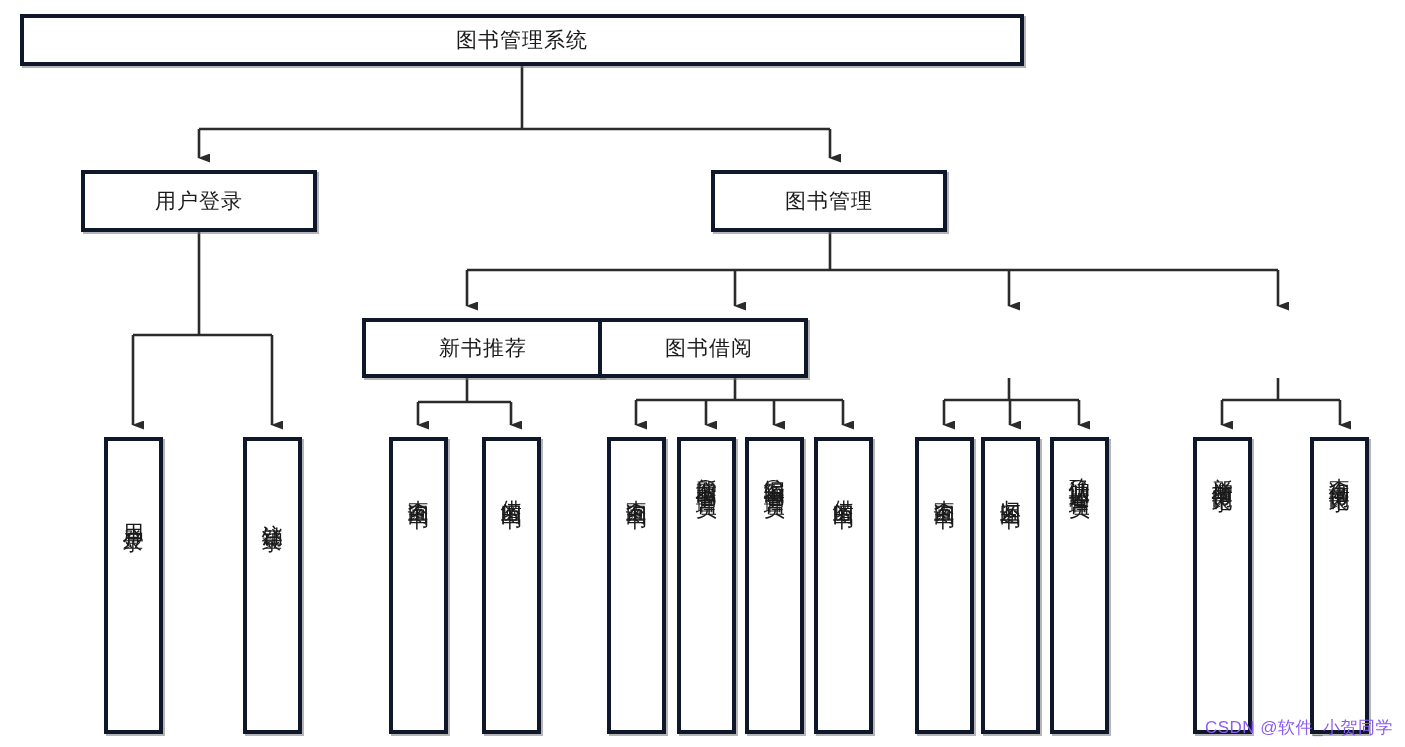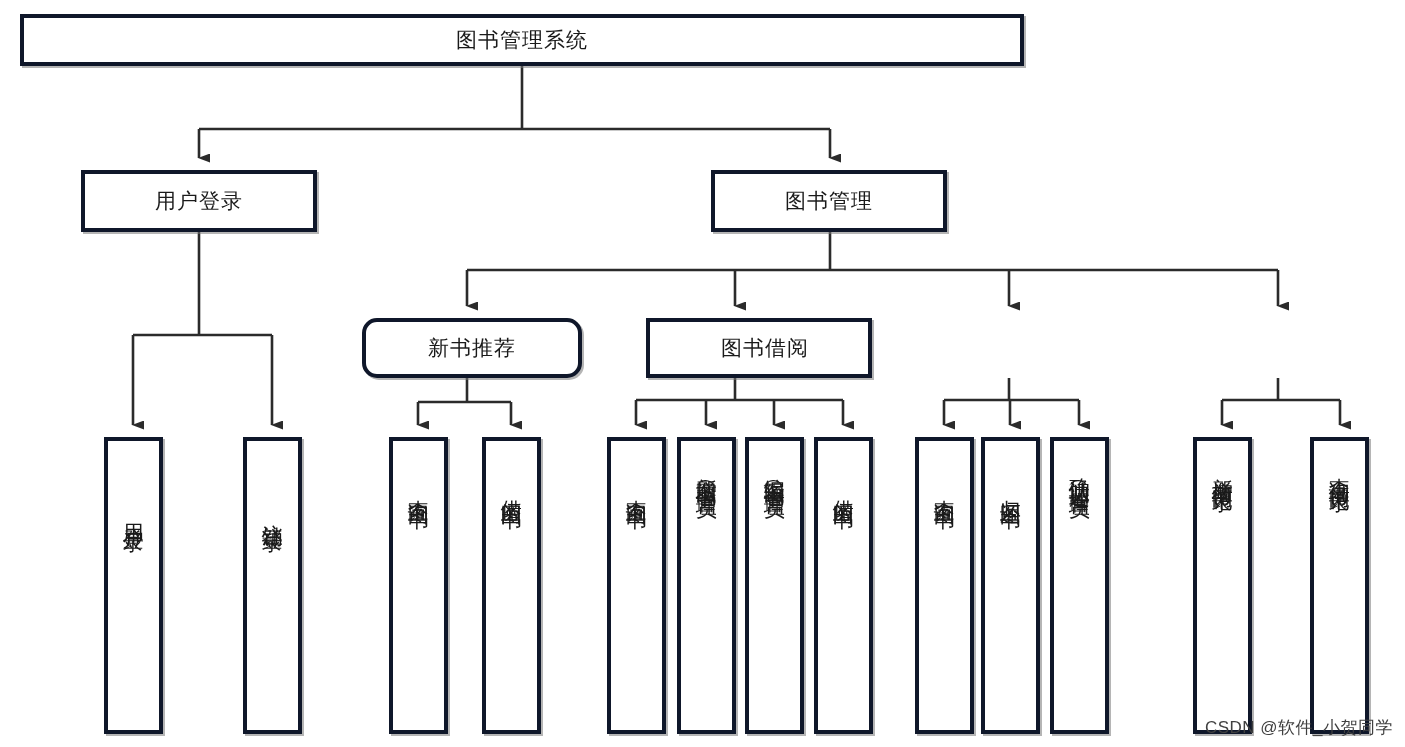--- a/index.html
+++ b/index.html
@@ -62,21 +62,21 @@
     margin-top: 36px;
   }
   .vtext.pad-top5 {
     margin-top: 14px;
   }
   .watermark {
     position: absolute;
     right: 12px;
     bottom: 8px;
     font-size: 17px;
-    color: #404040;
+    color: #8b5cf6;
     letter-spacing: 0.5px;
     white-space: nowrap;
     user-select: none;
   }
 </style>
 </head>
 <body>
 
 <div id="canvas">
 
@@ -134,24 +134,24 @@
     <span>图书管理系统</span>
   </div>
 
   <div class="node horiz" style="left:81px; top:170px; width:236px; height:62px;">
     <span>用户登录</span>
   </div>
   <div class="node horiz" style="left:711px; top:170px; width:236px; height:62px;">
     <span>图书管理</span>
   </div>
 
-  <div class="node horiz" style="left:362px; top:318px; width:220px; height:60px;border-radius:15px;">
+  <div class="node horiz" style="left:362px; top:318px; width:242px; height:60px;">
     <span>新书推荐</span>
   </div>
-  <div class="node horiz" style="left:646px; top:318px; width:226px; height:60px;padding-left:12px;">
+  <div class="node horiz" style="left:598px; top:318px; width:210px; height:60px;padding-left:12px;">
     <span>图书借阅</span>
   </div>
 
   <div class="node vert" style="left:104px; top:437px; width:59px; height:297px;">
     <span class="vtext pad-top">用户登录</span>
   </div>
   <div class="node vert" style="left:243px; top:437px; width:59px; height:297px;">
     <span class="vtext pad-top">注销登录</span>
   </div>
 

